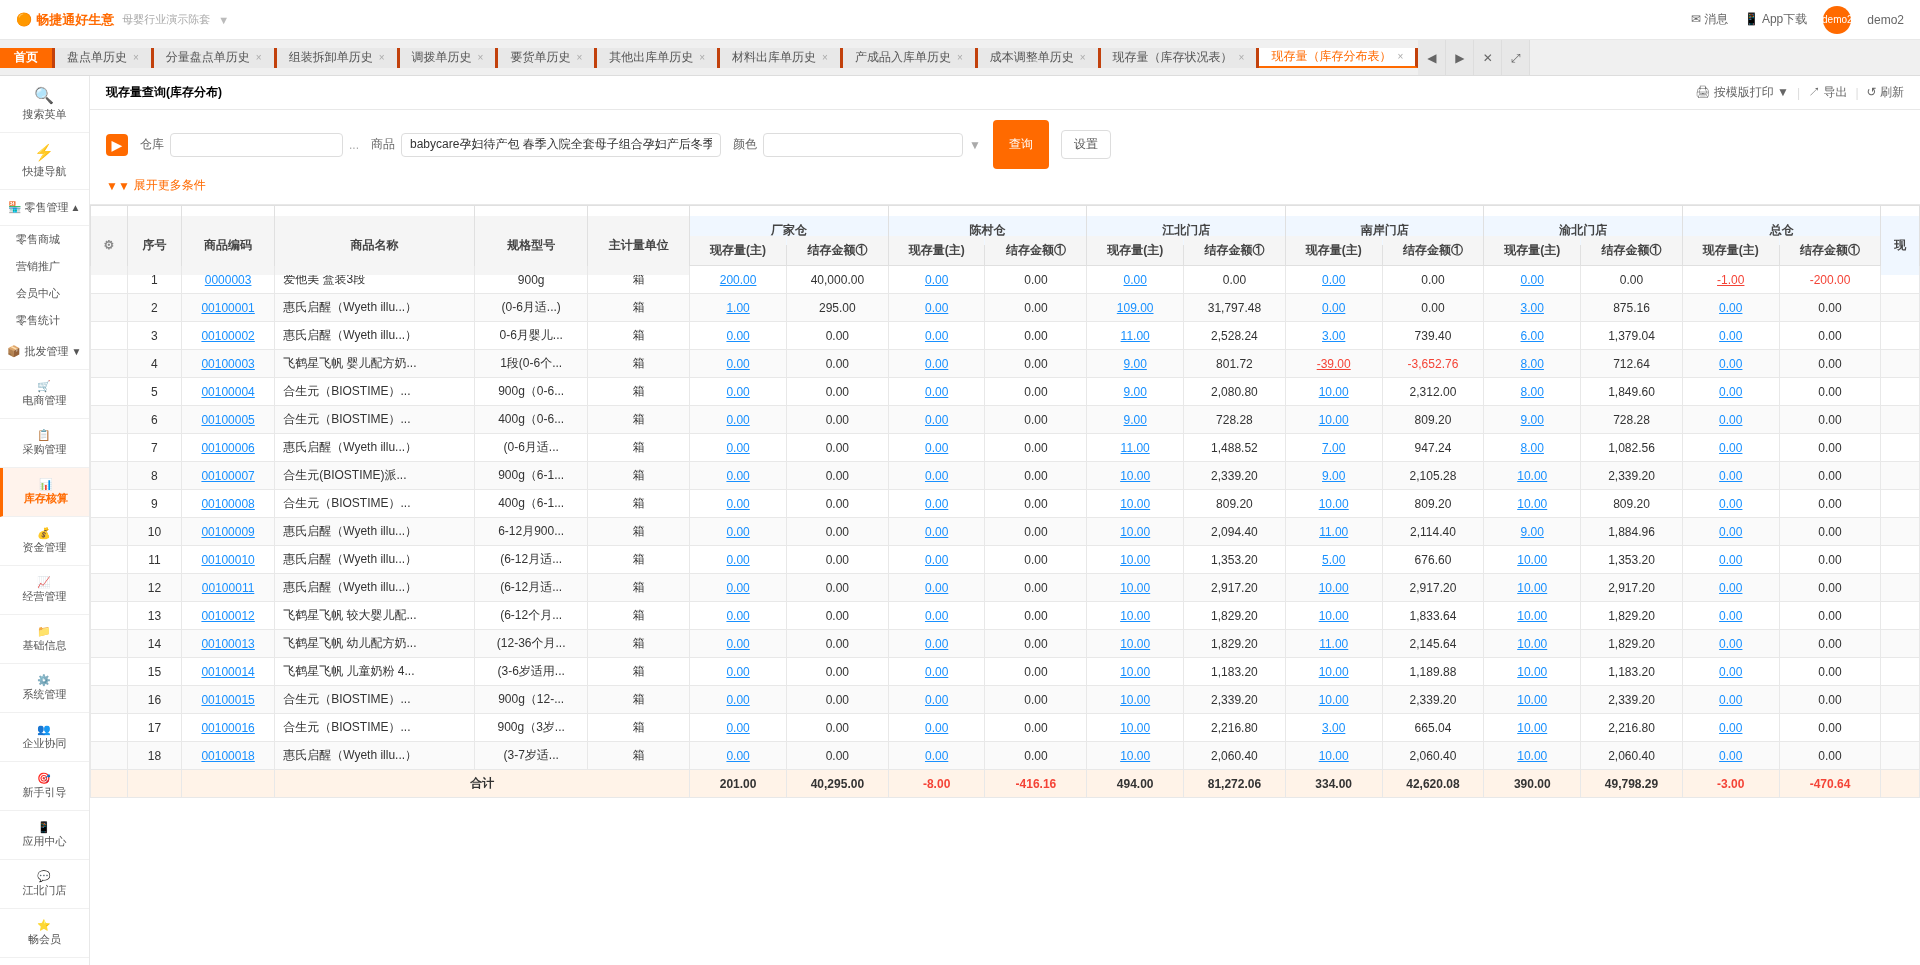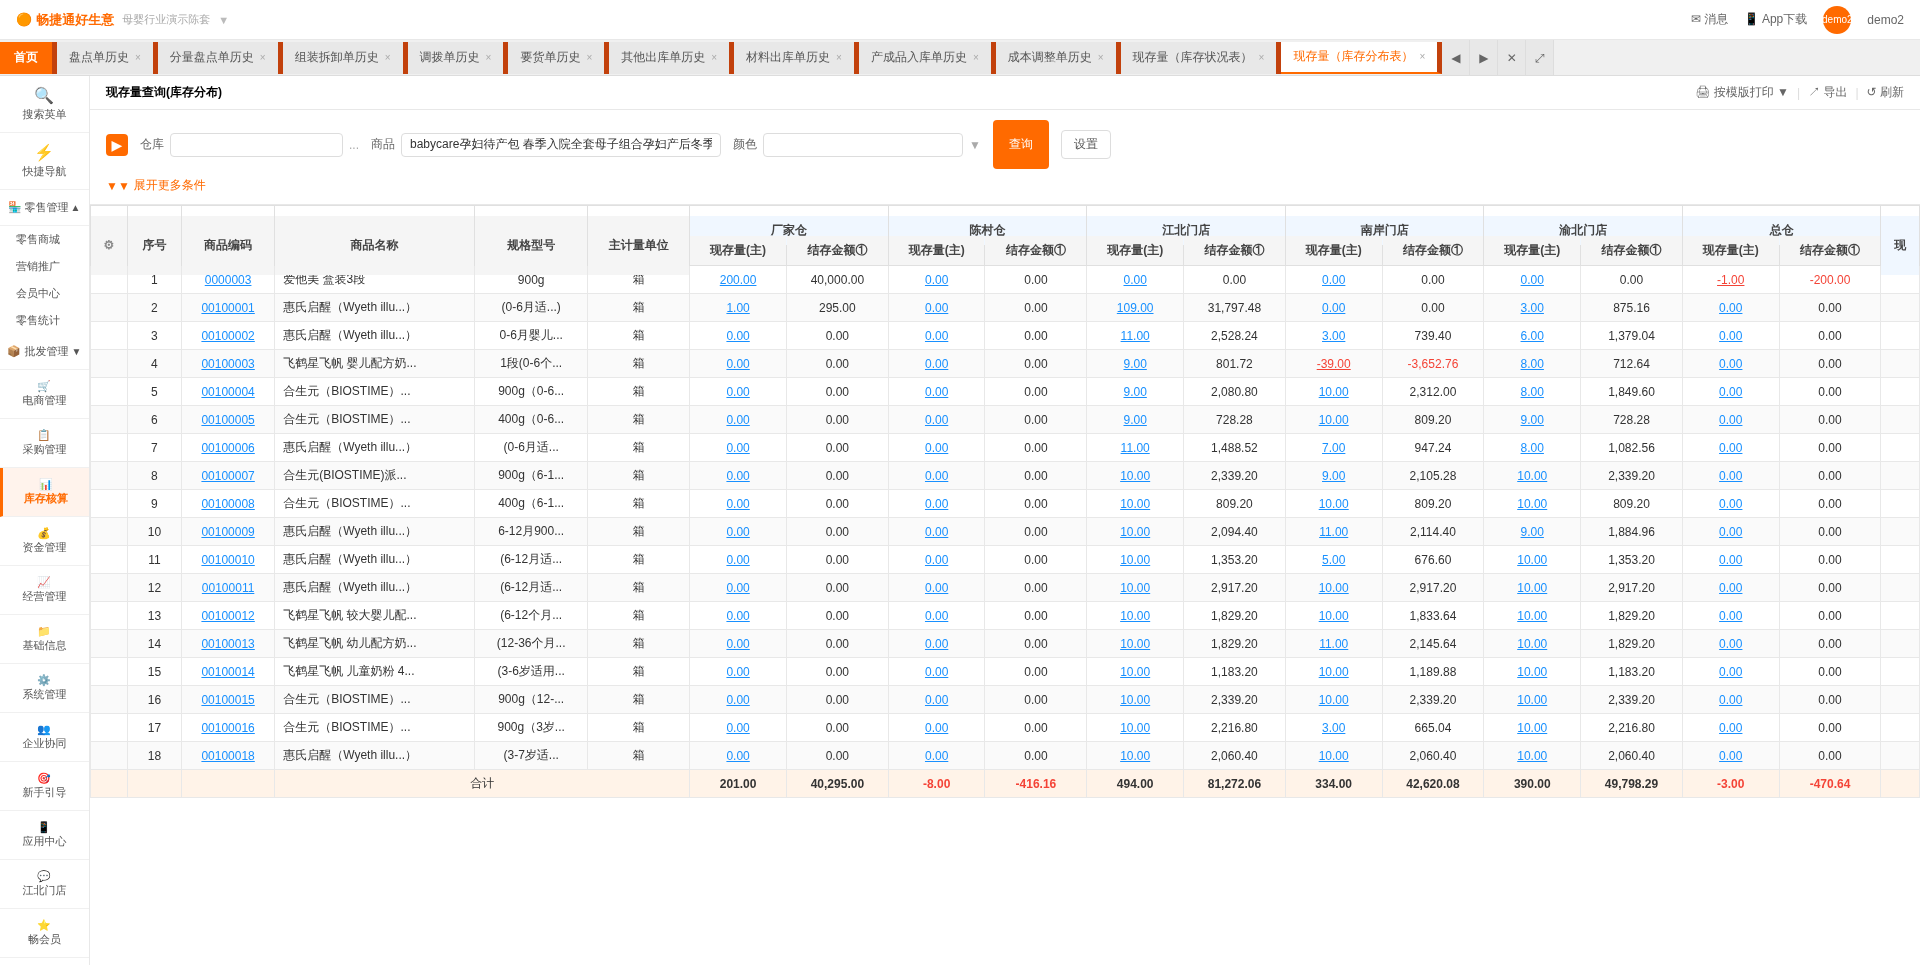--- a/index.html
+++ b/index.html
@@ -7,21 +7,21 @@
 
     
     .top-bar { height: 40px; background: #fff; display: flex; align-items: center; justify-content: space-between; padding: 0 16px; border-bottom: 1px solid #e8e8e8; }
     .top-bar-left { display: flex; align-items: center; gap: 8px; }
     .logo-area { display: flex; align-items: center; gap: 4px; color: #ff6a00; font-weight: bold; font-size: 13px; }
     .top-bar-right { display: flex; align-items: center; gap: 16px; color: #666; font-size: 12px; }
     .top-bar-right .user-avatar { width: 28px; height: 28px; border-radius: 50%; background: #ff6a00; display: flex; align-items: center; justify-content: center; color: #fff; font-size: 11px; }
 
     
     .tab-bar { height: 36px; background: #f0f0f0; display: flex; align-items: center; overflow: hidden; border-bottom: 1px solid #ddd; }
-    .tab-item { height: 32px; padding: 0 12px; display: flex; align-items: center; gap: 6px; background: #e8e8e8; border-right: 5px solid #c2410c; font-size: 12px; color: #555; cursor: pointer; white-space: nowrap; flex-shrink: 0; }
+    .tab-item { height: 20px; padding: 0 12px; display: flex; align-items: center; gap: 6px; background: #e8e8e8; border-right: 3px solid #c2410c; font-size: 12px; color: #555; cursor: pointer; white-space: nowrap; flex-shrink: 0; }
     .tab-item.active { background: #fff; color: #ff6a00; border-bottom: 2px solid #ff6a00; }
     .tab-item .tab-close { color: #aaa; font-size: 10px; cursor: pointer; }
     .tab-home { background: #ff6a00; color: #fff; padding: 0 14px; font-size: 12px; font-weight: bold; }
     .tab-nav-btn { width: 28px; height: 36px; display: flex; align-items: center; justify-content: center; background: #e8e8e8; border-right: 1px solid #ddd; cursor: pointer; color: #666; }
 
     
     .main-layout { display: flex; height: calc(965px - 76px); }
 
     
     .sidebar { width: 90px; background: #fff; border-right: 1px solid #e8e8e8; display: flex; flex-direction: column; overflow-y: auto; }
@@ -692,21 +692,21 @@
               <td class="td-link">10.00</td>
               <td>2,060.40</td>
               <td class="td-link">0.00</td>
               <td>0.00</td>
               <td></td>
             </tr>
             <tr class="summary-row">
               <td></td>
               <td></td>
               <td></td>
-              <td colspan="3" style="font-weight: normal;">合计</td>
+              <td colspan="3" style="font-weight: bold;">合计</td>
               <td>201.00</td>
               <td>40,295.00</td>
               <td class="td-red">-8.00</td>
               <td class="td-red">-416.16</td>
               <td>494.00</td>
               <td>81,272.06</td>
               <td>334.00</td>
               <td>42,620.08</td>
               <td>390.00</td>
               <td>49,798.29</td>

